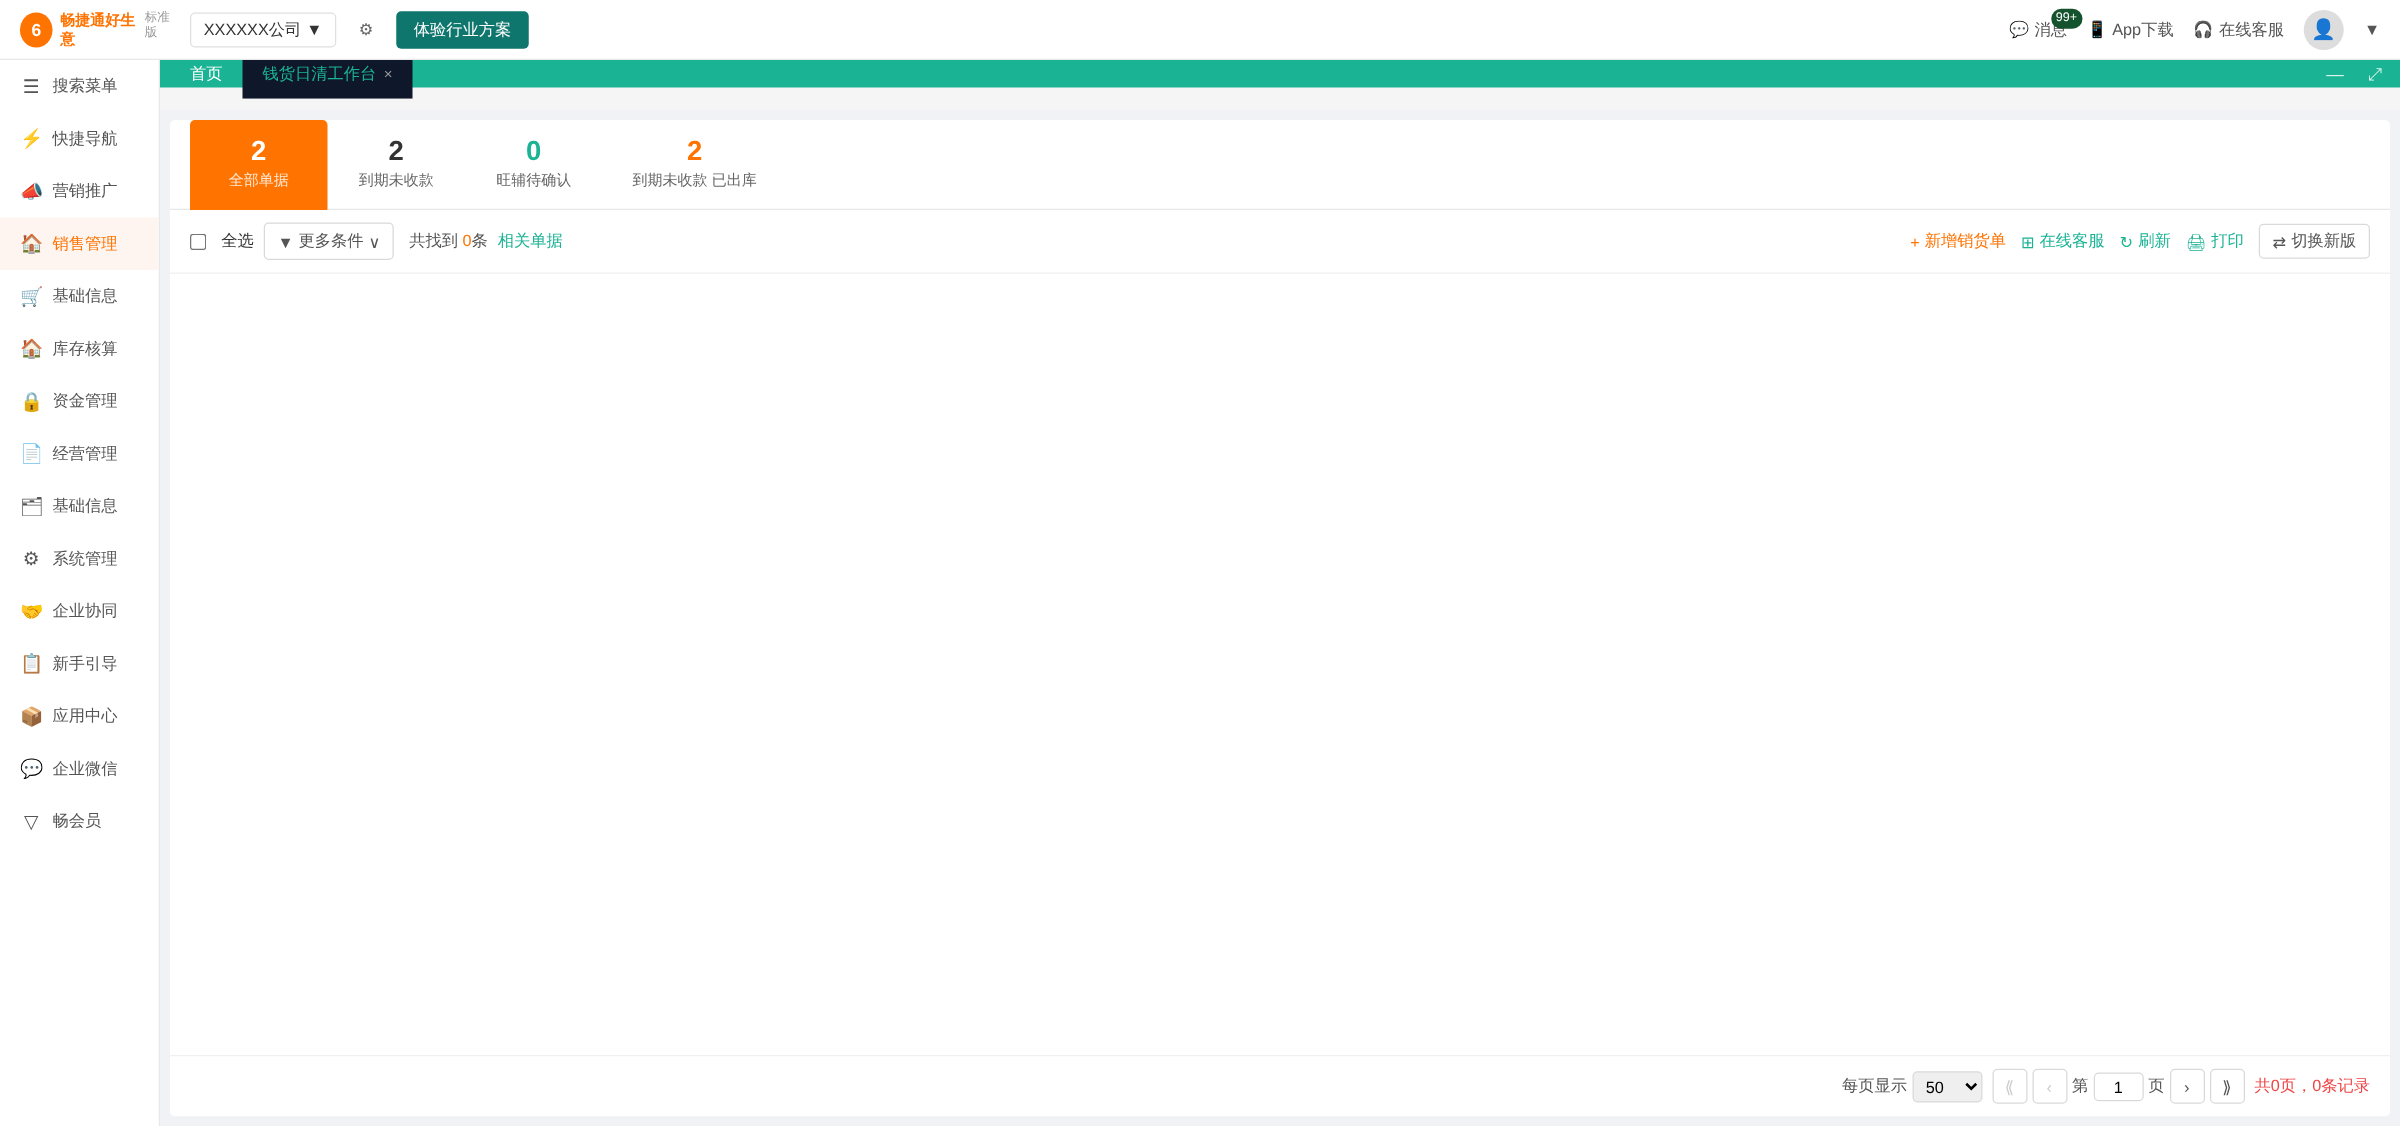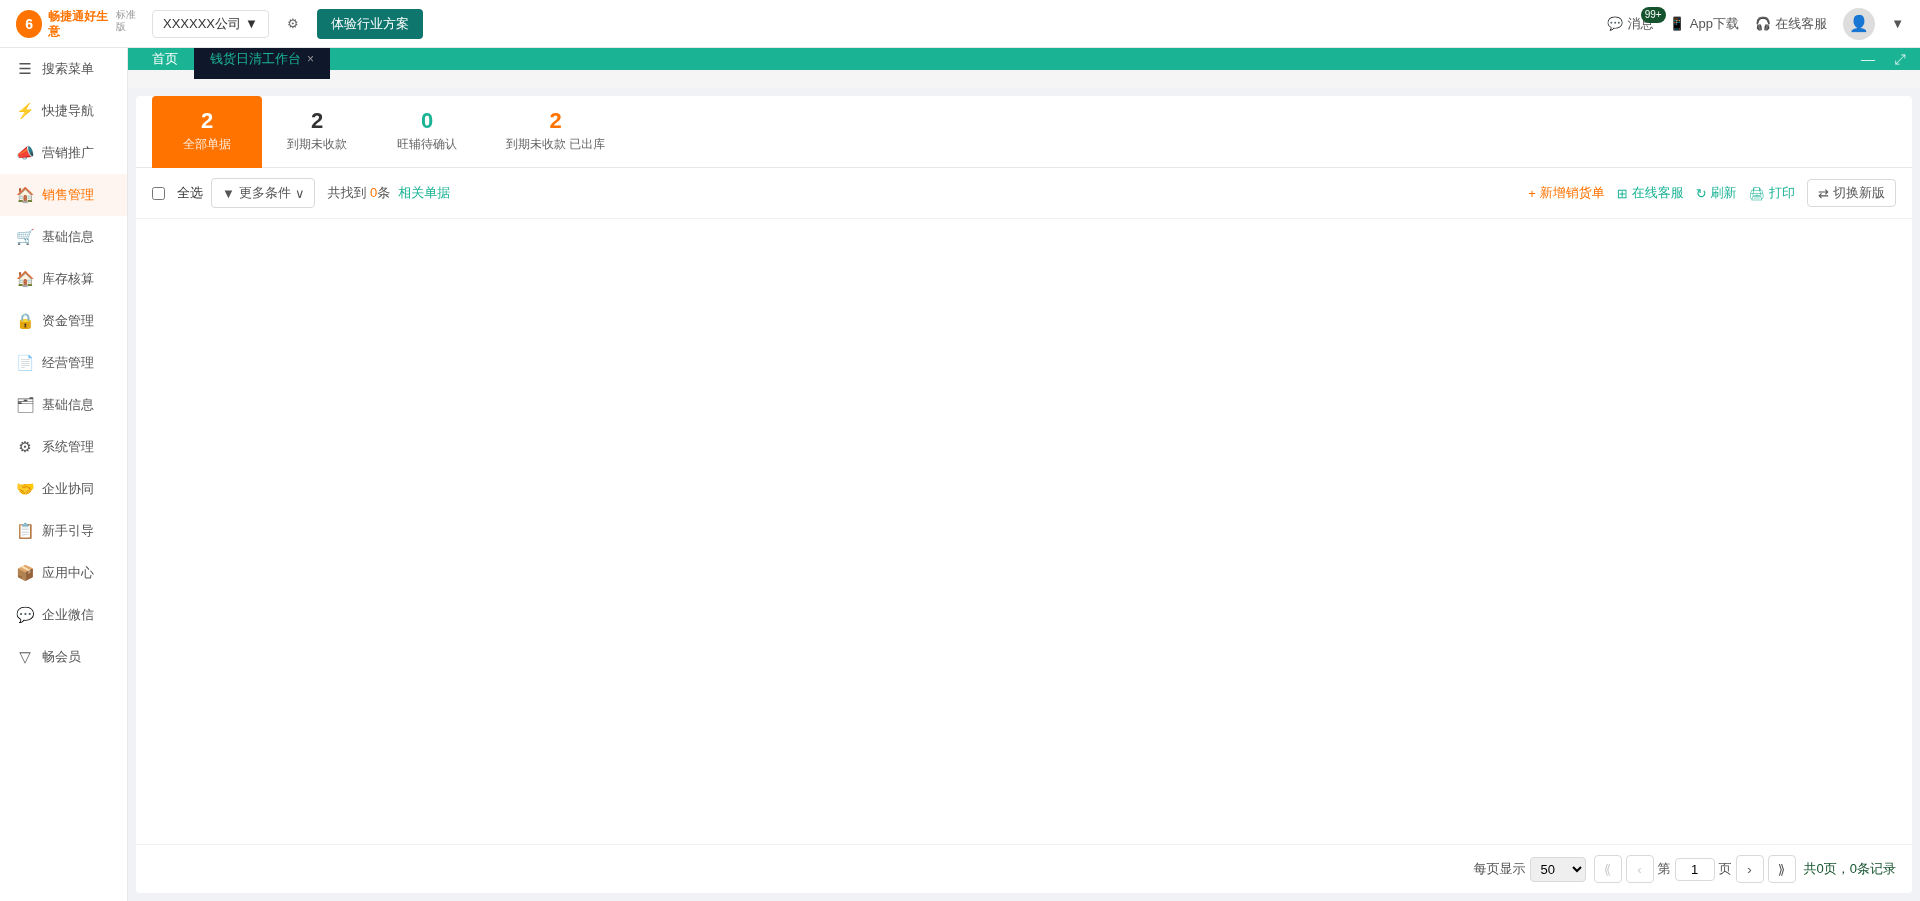--- a/index.html
+++ b/index.html
@@ -236,21 +236,21 @@
       width: 28px; height: 28px; display: flex; align-items: center; justify-content: center;
       border: 1px solid #d9d9d9; border-radius: 4px; cursor: pointer;
       background: #fff; color: #555;
     }
     .page-btn:disabled { color: #ccc; cursor: not-allowed; }
     .page-input {
       border: 1px solid #d9d9d9; border-radius: 4px;
       width: 40px; text-align: center; padding: 3px;
       font-size: 13px;
     }
-    .total-text { color: #14532d; }
+    .total-text { color: #ef4444; }
   </style>
 </head>
 <body>
 
 <div class="top-header">
   <div class="logo-area">
     <div class="logo-icon">
       <span>6</span>
     </div>
     <div class="logo-text-area">

